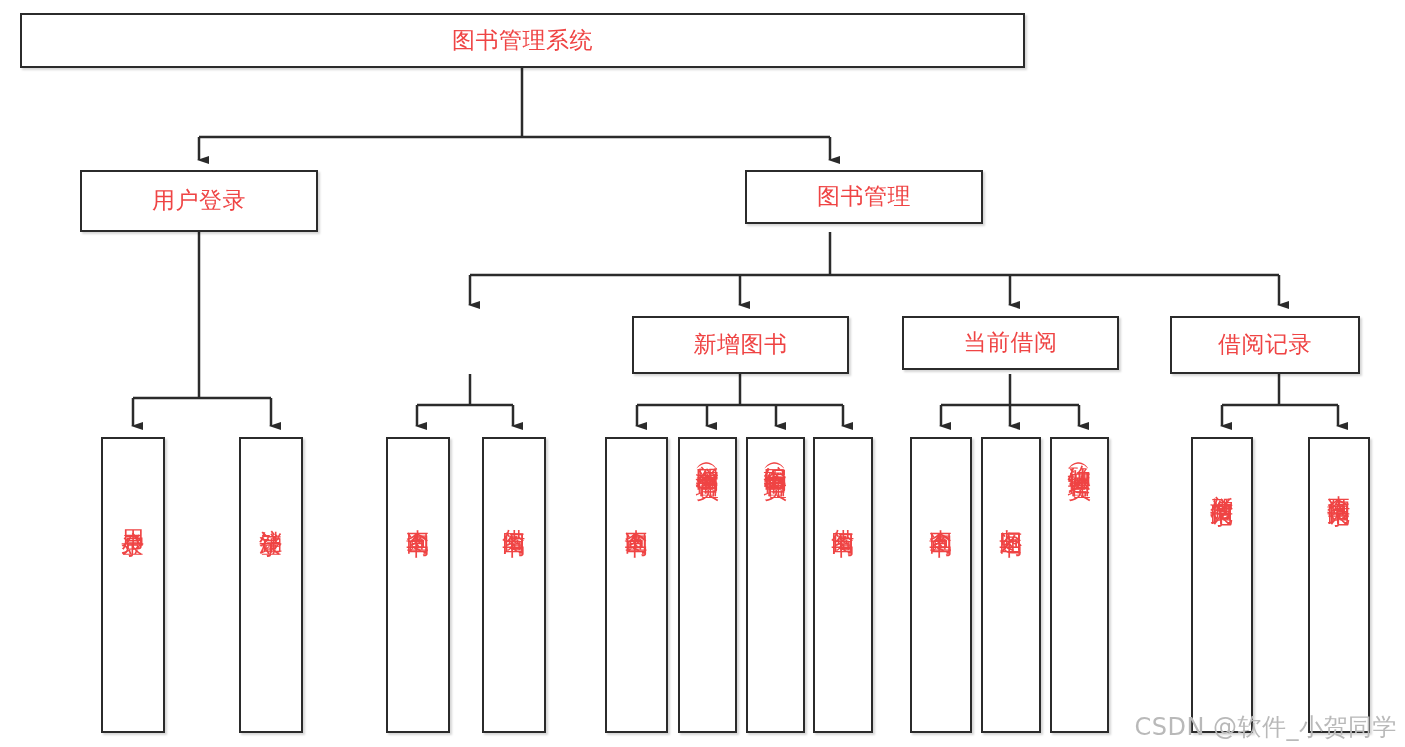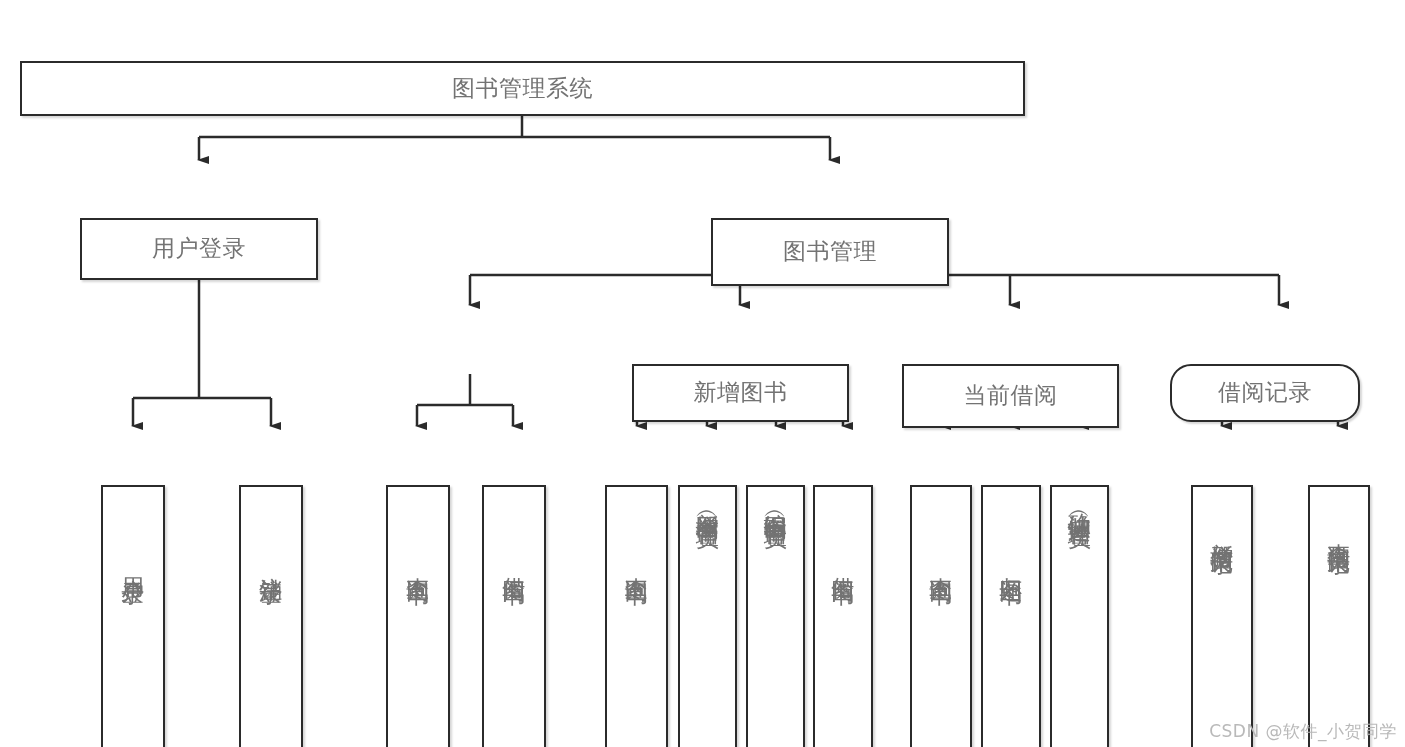--- a/index.html
+++ b/index.html
@@ -26,23 +26,22 @@
     pointer-events: none;
   }
   .node {
     position: absolute;
     box-sizing: border-box;
     border: 2.5px solid #2b2b2b;
     background: #ffffff;
     display: flex;
     align-items: center;
     justify-content: center;
-    color: #737373;
+    color: #ef4444;
     box-shadow: 2px 2px 2px rgba(0,0,0,0.16);
-    margin-top: 48px;
   }
   .node .label {
     display: block;
     text-align: center;
     line-height: 1.18;
     letter-spacing: 0.5px;
   }
   .node.h .label {
     font-size: 23px;
   }
@@ -55,21 +54,21 @@
     writing-mode: vertical-rl;
     text-orientation: upright;
     font-size: 23px;
     line-height: 1.15;
     letter-spacing: 2px;
   }
   .watermark {
     position: absolute;
     right: 8px;
     bottom: 4px;
-    font-size: 17px;
+    font-size: 24px;
     color: #b9b9b9;
     white-space: nowrap;
     letter-spacing: 0.5px;
   }
 </style>
 </head>
 <body>
 
 <div id="canvas">
 
@@ -123,31 +122,31 @@
     </g>
   </svg>
 
   <div class="node h" style="left:20px; top:13px; width:1005px; height:55px;">
     <span class="label">图书管理系统</span>
   </div>
 
   <div class="node h" style="left:80px; top:170px; width:238px; height:62px;">
     <span class="label">用户登录</span>
   </div>
-  <div class="node h" style="left:711px; top:170px; width:238px; height:68px;">
+  <div class="node h" style="left:745px; top:170px; width:238px; height:54px;">
     <span class="label">图书管理</span>
   </div>
 
   <div class="node h" style="left:632px; top:316px; width:217px; height:58px;">
     <span class="label">新增图书</span>
   </div>
-  <div class="node h" style="left:902px; top:316px; width:217px; height:64px;">
+  <div class="node h" style="left:902px; top:316px; width:217px; height:54px;">
     <span class="label">当前借阅</span>
   </div>
-  <div class="node h" style="left:1170px; top:316px; width:190px; height:58px;border-radius:21px;">
+  <div class="node h" style="left:1170px; top:316px; width:190px; height:58px;">
     <span class="label">借阅记录</span>
   </div>
 
   <div class="node v" style="left:101px; top:437px; width:64px; height:296px; padding-top:72px;">
     <span class="label">用户登录</span>
   </div>
   <div class="node v" style="left:239px; top:437px; width:64px; height:296px; padding-top:72px;">
     <span class="label">注销登录</span>
   </div>
 

